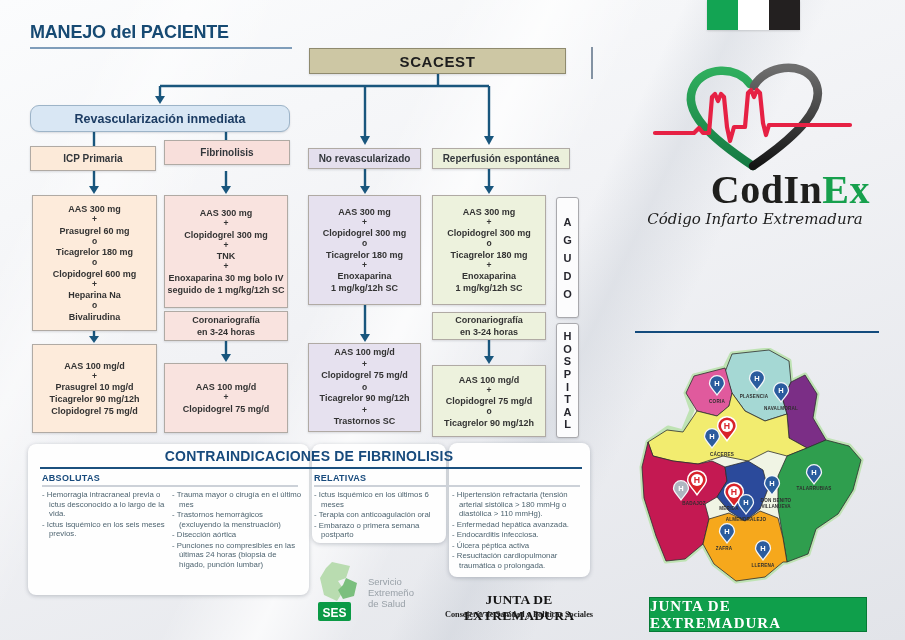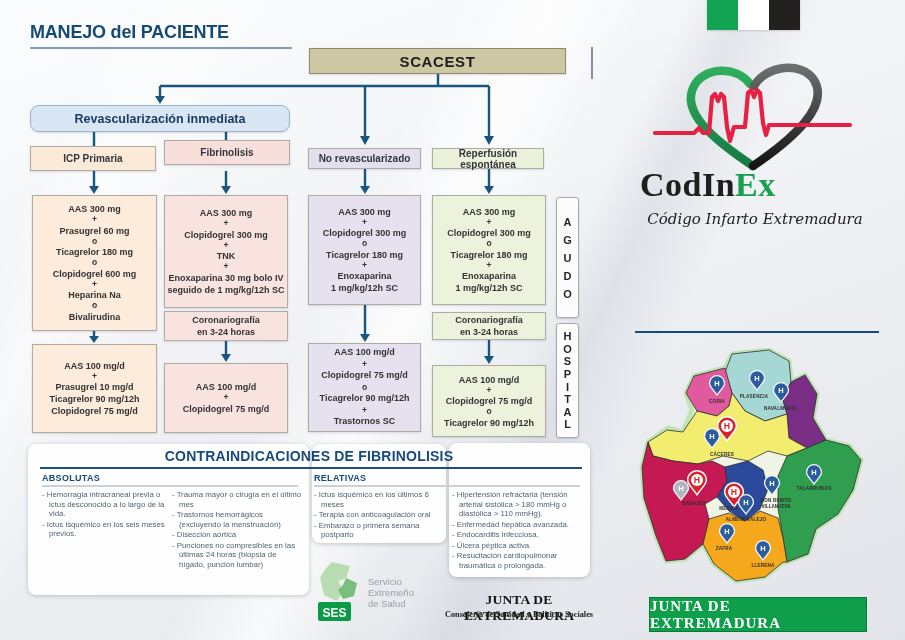--- a/index.html
+++ b/index.html
@@ -20,21 +20,21 @@
   .fbox{position:absolute;box-sizing:border-box;border:1px solid #b0aaa4;
     box-shadow:0 1px 2px rgba(40,50,70,.15);display:flex;align-items:center;justify-content:center;text-align:center;}
   #scacest{left:309px;top:48px;width:257px;height:26px;background:#cdc7a4;border-color:#8f8a6e;
     font-size:15px;font-weight:bold;color:#1d1d1d;letter-spacing:.6px;}
   #revasc{left:30px;top:105px;width:260px;height:27px;background:#d9e7f4;border-color:#9db4c8;border-radius:9px;
     font-size:12.5px;font-weight:bold;color:#1c3c63;}
   .colhead{font-size:10px;font-weight:bold;color:#33373c;}
   #head-c1{left:30px;top:146px;width:126px;height:25px;background:#fcead9;text-align:right;}
   #head-c2{left:164px;top:140px;width:126px;height:25px;background:#f8dfdb;}
   #head-c3{left:308px;top:148px;width:113px;height:21px;background:#e4dfed;}
-  #head-c4{left:432px;top:148px;width:112px;height:21px;background:#ebf0db;}
+  #head-c4{left:432px;top:148px;width:138px;height:21px;background:#ebf0db;}
 
   .medbox{position:absolute;box-sizing:border-box;border:1px solid #b0aaa4;box-shadow:0 1px 2px rgba(40,50,70,.15);
     display:flex;flex-direction:column;align-items:center;justify-content:center;text-align:center;padding:2px;}
   .medbox div{font-size:9px;line-height:12px;font-weight:bold;color:#333;white-space:nowrap;}
   .medbox div.op{font-size:8.5px;line-height:9.5px;}
   #c1a{left:32px;top:195px;width:125px;height:136px;background:#fdebdb;}
   #c2a{left:164px;top:195px;width:124px;height:113px;background:#f9e3df;}
   #c3a{left:308px;top:195px;width:113px;height:110px;background:#e6e1ef;}
   #c4a{left:432px;top:195px;width:114px;height:110px;background:#edf2dd;}
   #c2g{left:164px;top:311px;width:124px;height:30px;background:#f9e3df;}
@@ -81,22 +81,22 @@
   #ses-text div{font-size:9.5px;line-height:11px;color:#99a1a8;}
   #junta-black{left:448px;top:592px;width:142px;text-align:center;font-family:"Liberation Serif",serif;
     font-size:13.5px;font-weight:bold;color:#141414;letter-spacing:.2px;}
   #consejeria{left:442px;top:610px;width:154px;text-align:center;font-family:"Liberation Serif",serif;
     font-size:8.3px;font-weight:bold;color:#222;}
 
   
   #flag{left:707px;top:0;width:93px;height:30px;display:flex;box-shadow:0 1px 2px rgba(0,0,0,.15);}
   #flag div{width:31px;height:30px;}
   #heart-logo{left:650px;top:40px;}
-  #codinex{left:640px;top:166px;width:230px;text-align:left;font-family:"Liberation Serif",serif;
-    font-size:34px;font-weight:bold;letter-spacing:.5px;}
+  #codinex{left:640px;top:166px;width:230px;text-align:right;font-family:"Liberation Serif",serif;
+    font-size:40px;font-weight:bold;letter-spacing:.5px;}
   #codinex .b{color:#1f1f1d;}
   #codinex .g{color:#17a04d;}
   #tagline{left:640px;top:210px;width:230px;text-align:center;font-family:"DejaVu Serif",serif;
     font-style:italic;font-size:15px;color:#1d1d1d;}
   #strategy{left:617px;top:250px;width:280px;text-align:center;}
   #strategy .strat-line{font-size:17.5px;line-height:24px;font-weight:bold;color:#134b7d;letter-spacing:-.2px;}
   #strategy-line{left:635px;top:331px;width:244px;height:2px;background:#134b7d;}
   #map-wrap{left:636px;top:348px;width:237px;height:252px;}
   #banner{left:649px;top:597px;width:216px;height:33px;background:#0f9f4b;border:1px solid #067a36;
     display:flex;align-items:center;justify-content:center;

